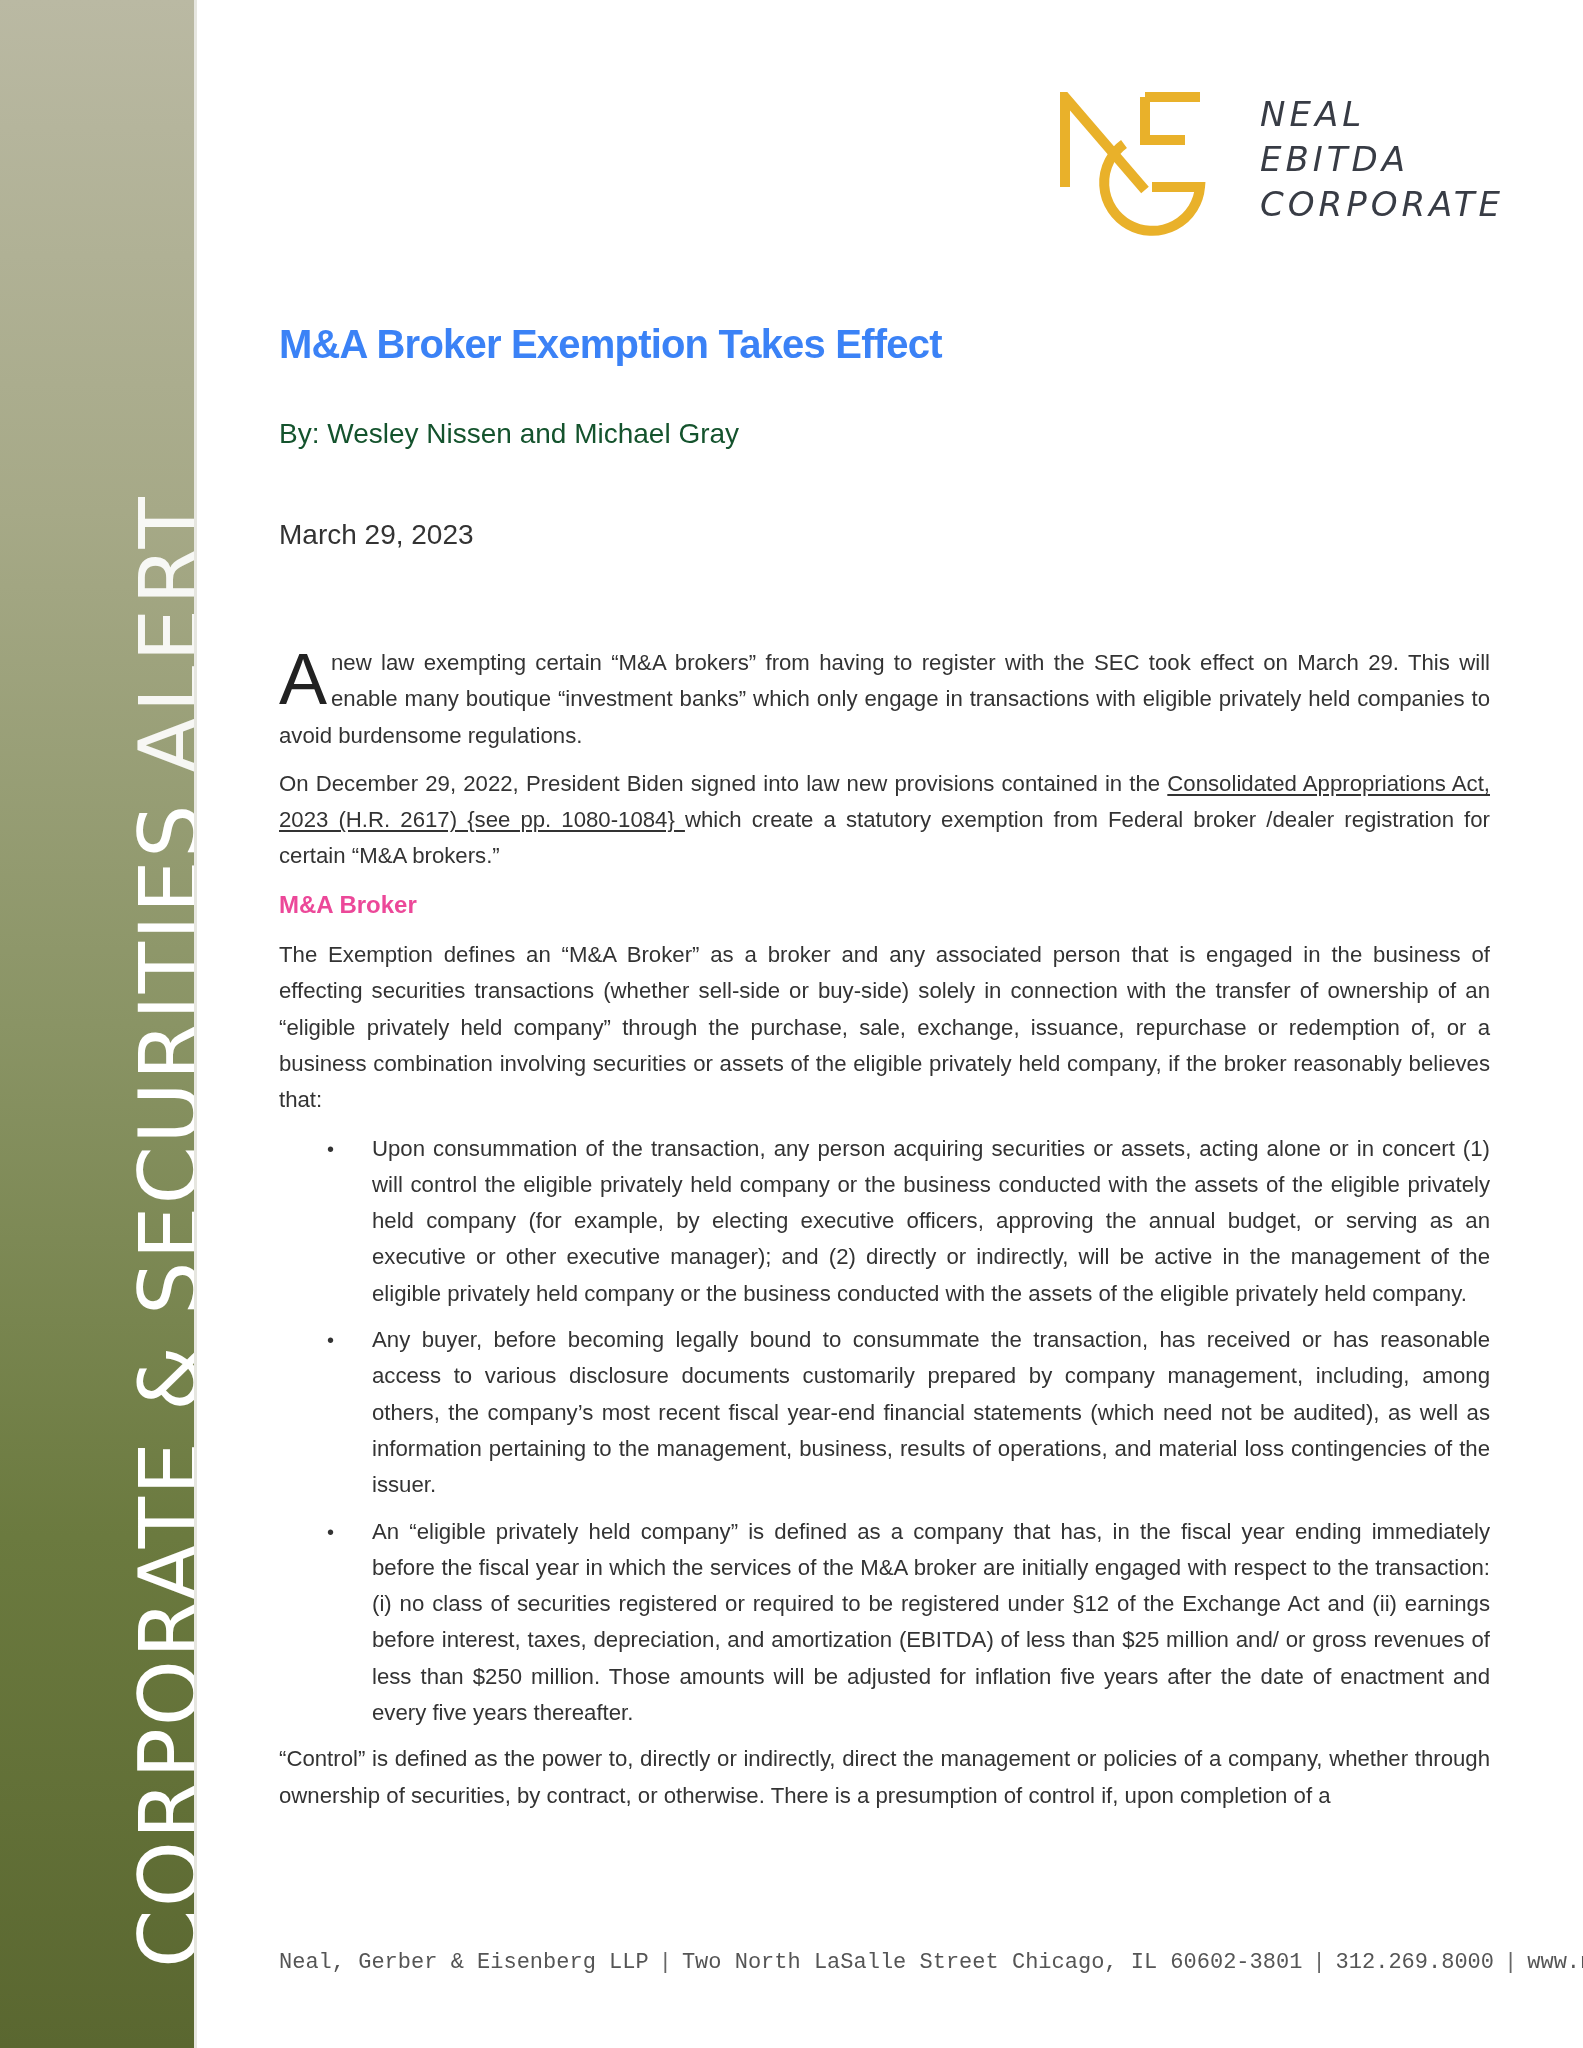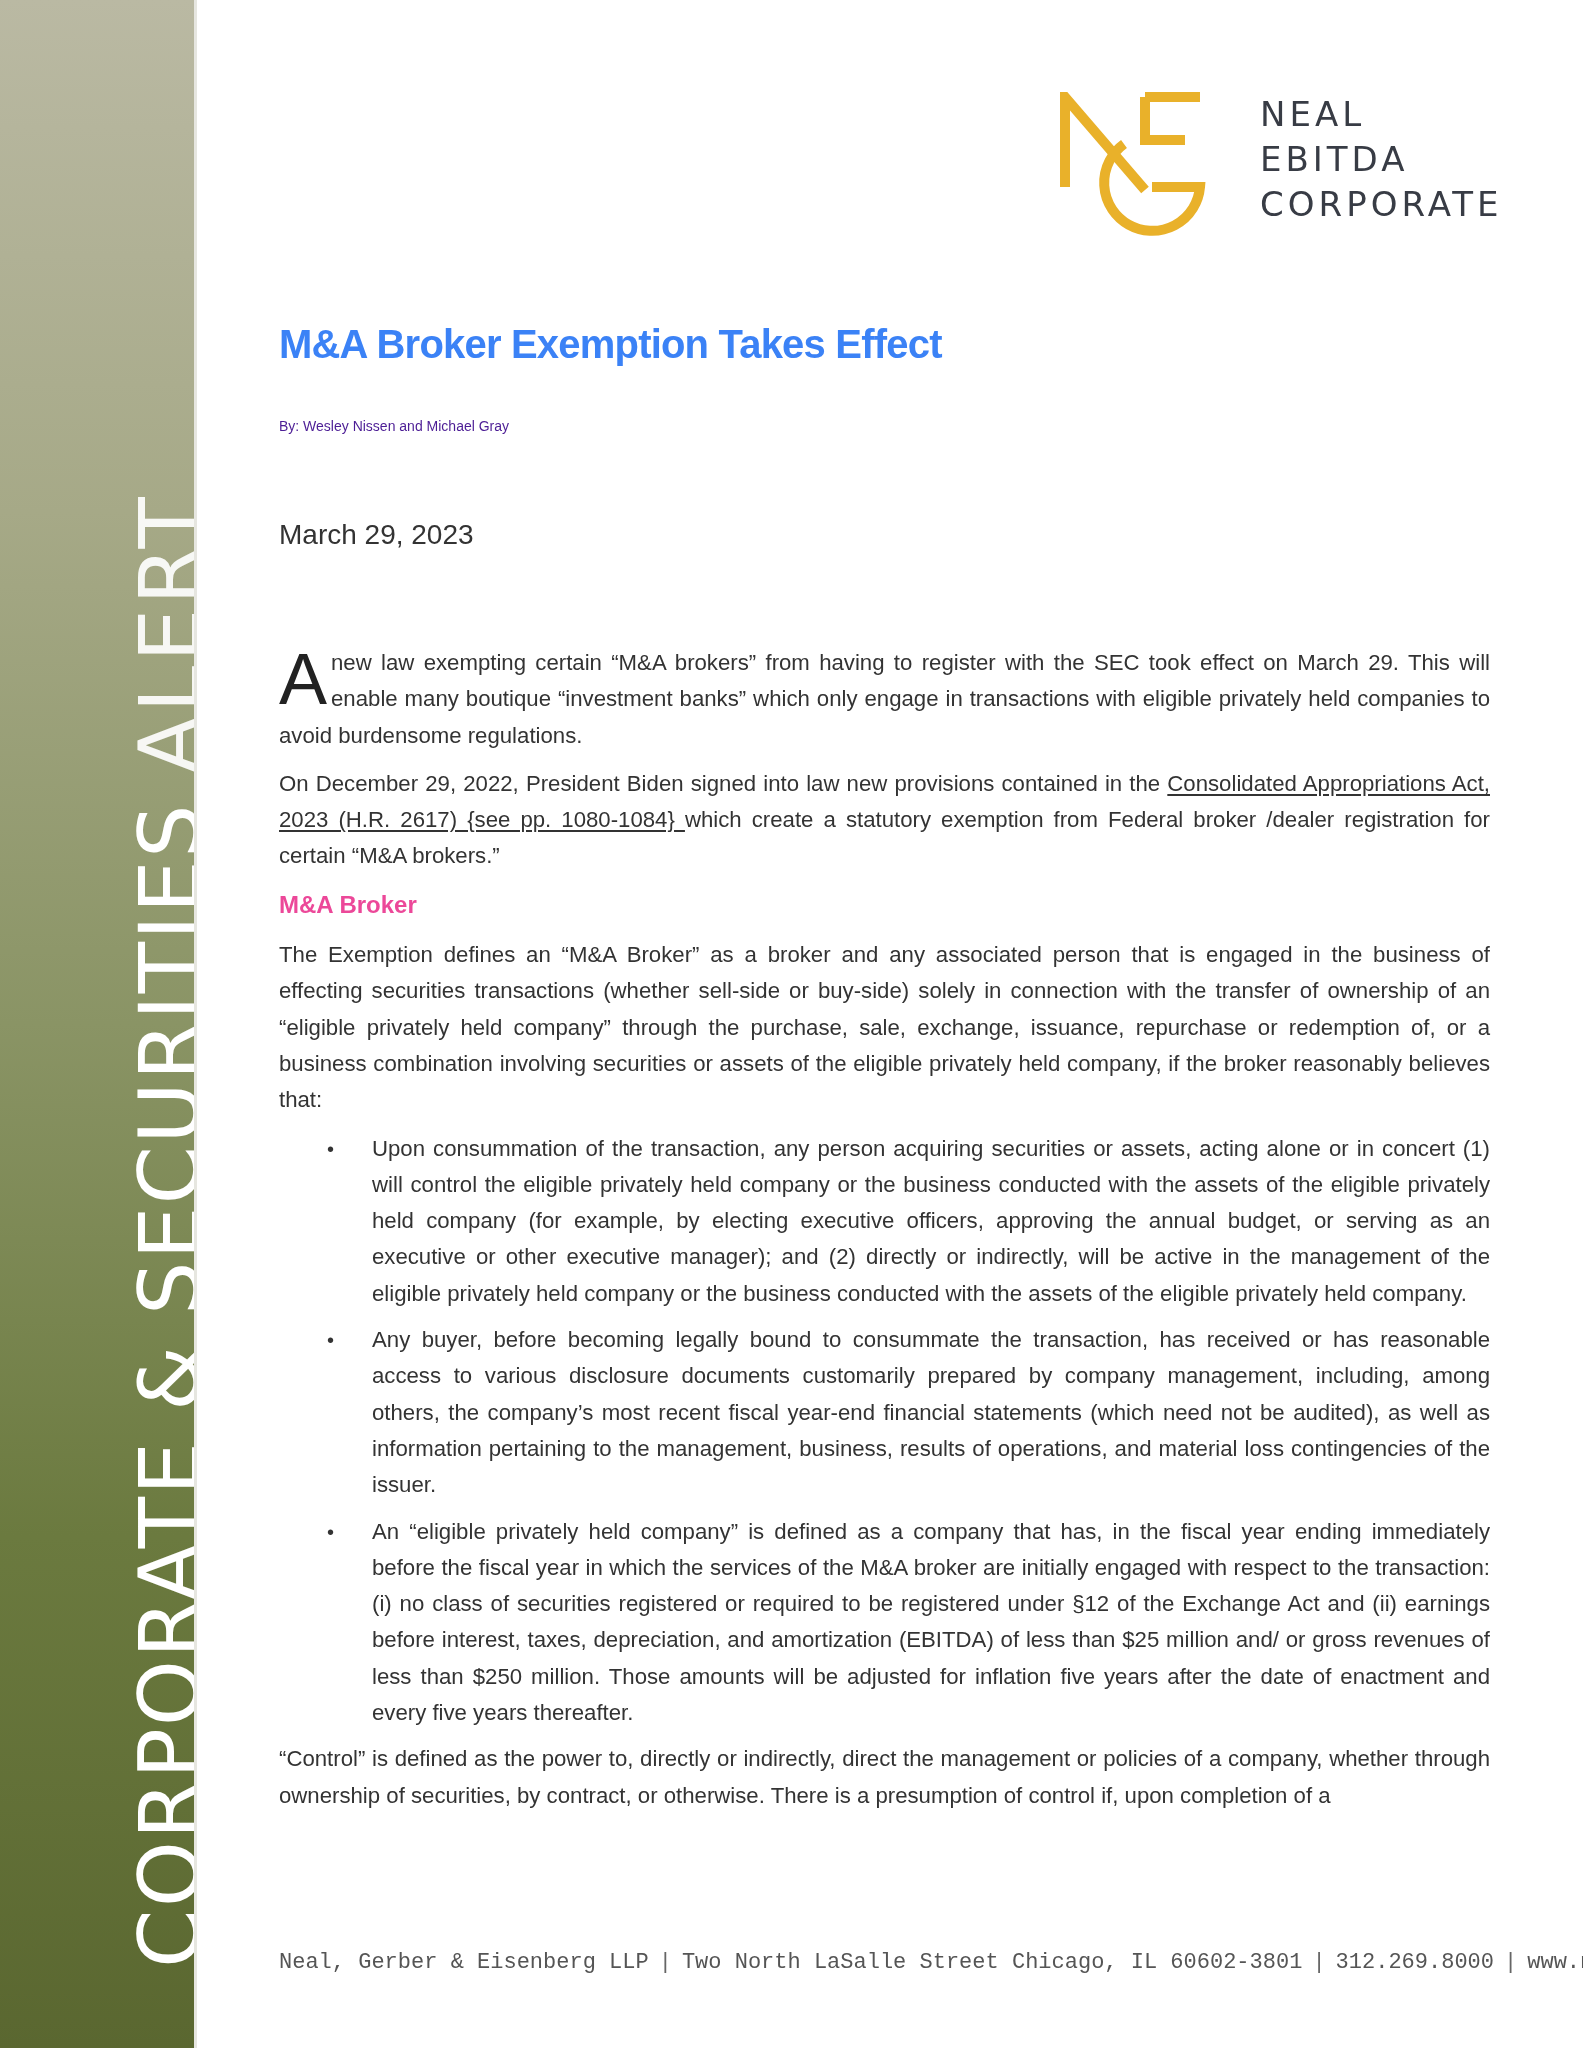--- a/index.html
+++ b/index.html
@@ -35,33 +35,33 @@
   .logo {
     position: absolute; left: 1060px; top: 92px; width: 440px; height: 145px;
   }
   .logo-mark { position: absolute; left: 0; top: 0; width: 150px; height: 145px; }
   .logo-text {
     position: absolute; left: 200px; top: 0;
     font-family: "DejaVu Sans", sans-serif; font-weight: normal;
     font-size: 34px; letter-spacing: 4px; line-height: 45px;
     color: #383c45;
   }
-  .logo-text div { white-space: nowrap; }
+  .logo-text div { white-space: nowrap; font-style: italic; }
 
   .content {
     position: absolute; left: 279px; top: 0; width: 1211px;
   }
   .title {
     position: absolute; top: 322px; left: 0;
     font-size: 40px; font-weight: bold; color: #3b82f6; letter-spacing: -0.8px;
     white-space: nowrap;
   }
   .byline {
     position: absolute; top: 418px; left: 0;
-    font-size: 14px; color: #4c1d95; white-space: nowrap;
+    font-size: 28px; color: #14532d; white-space: nowrap;
   }
   .date {
     position: absolute; top: 519px; left: 0;
     font-size: 28px; color: #333333; white-space: nowrap;
   }
   .body-area {
     position: absolute; top: 645px; left: 0; width: 1211px;
     font-size: 22.2px; line-height: 36.3px; color: #333333;
   }
   p { margin: 0 0 12px 0; text-align: justify; }

